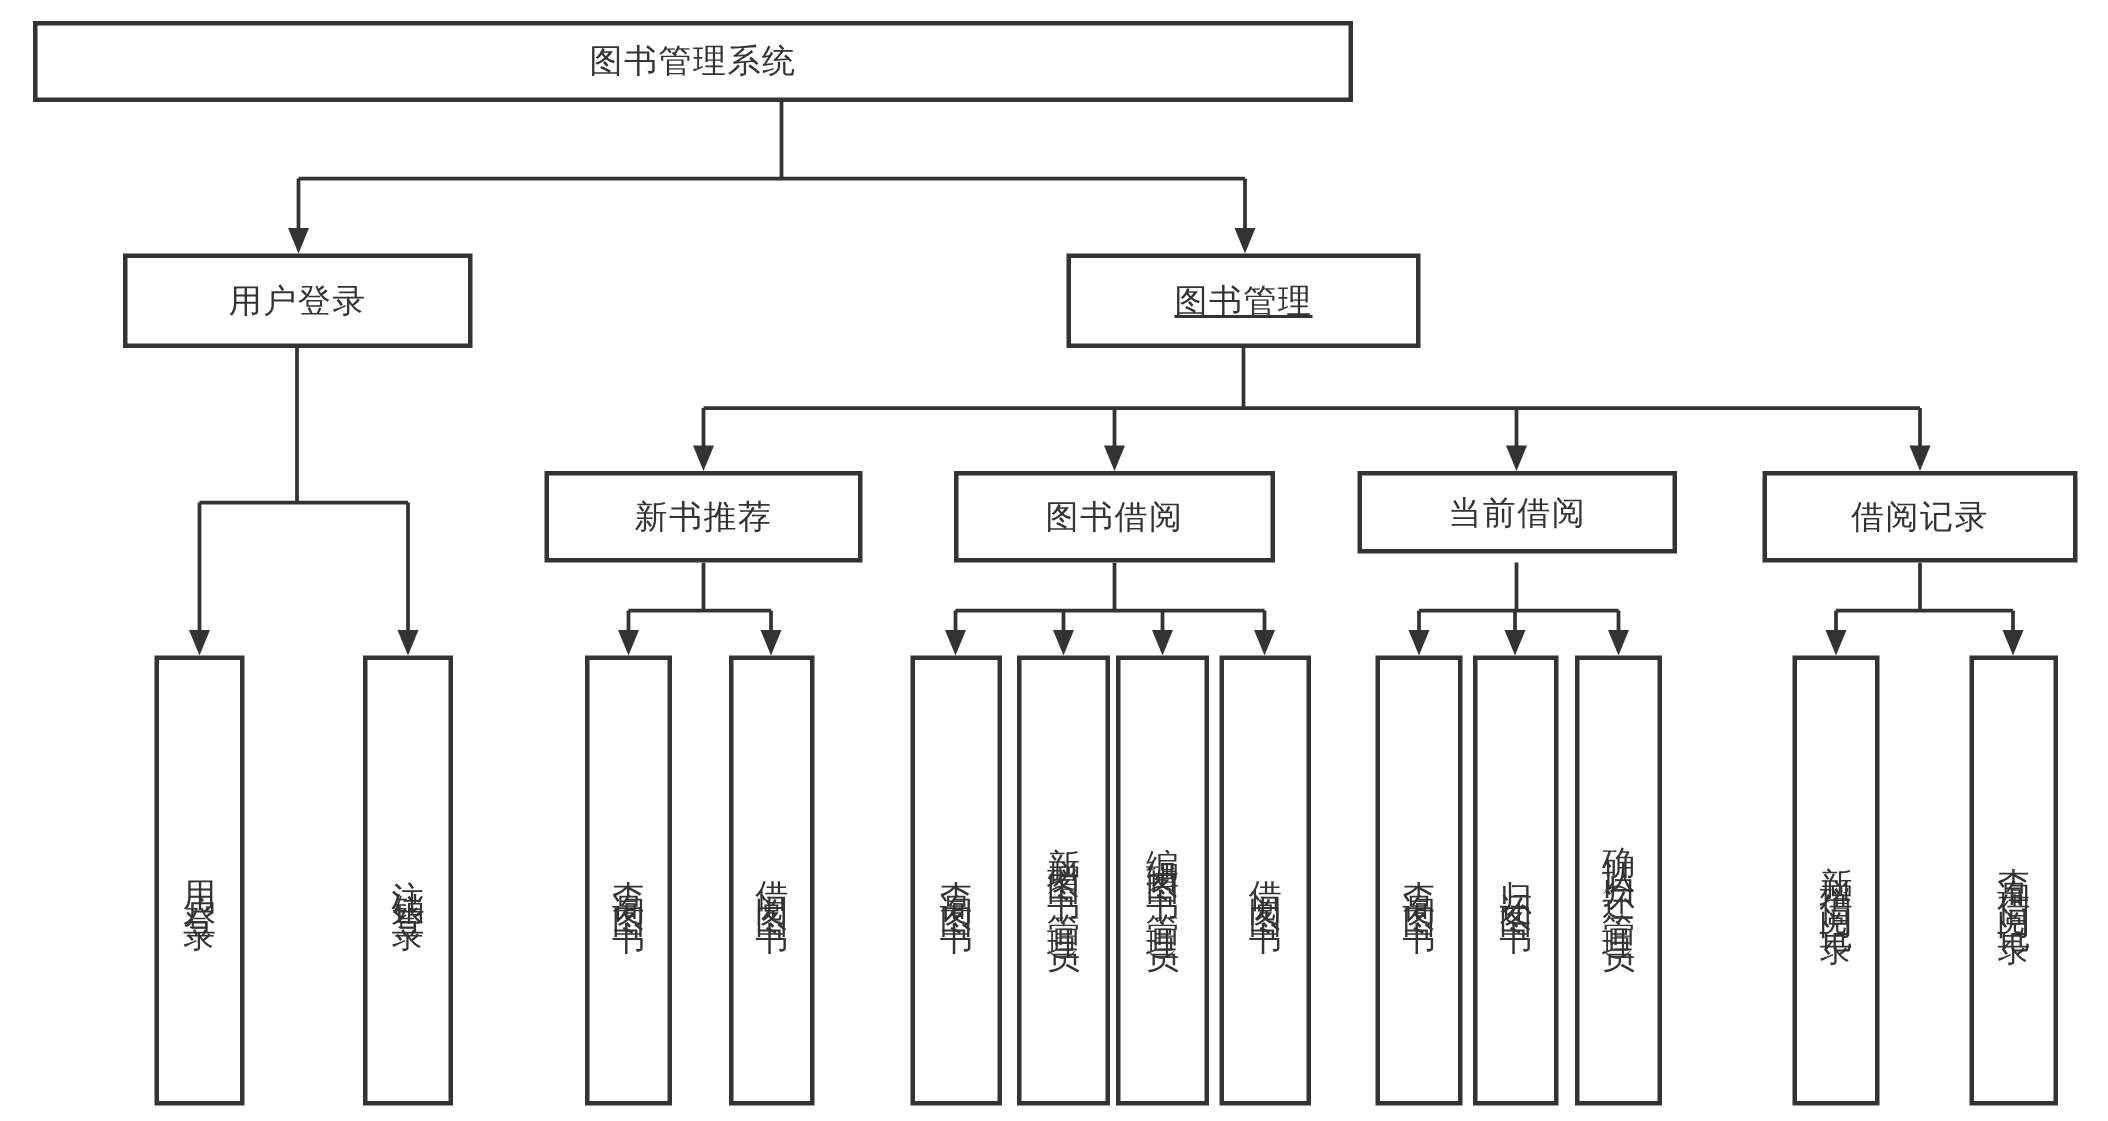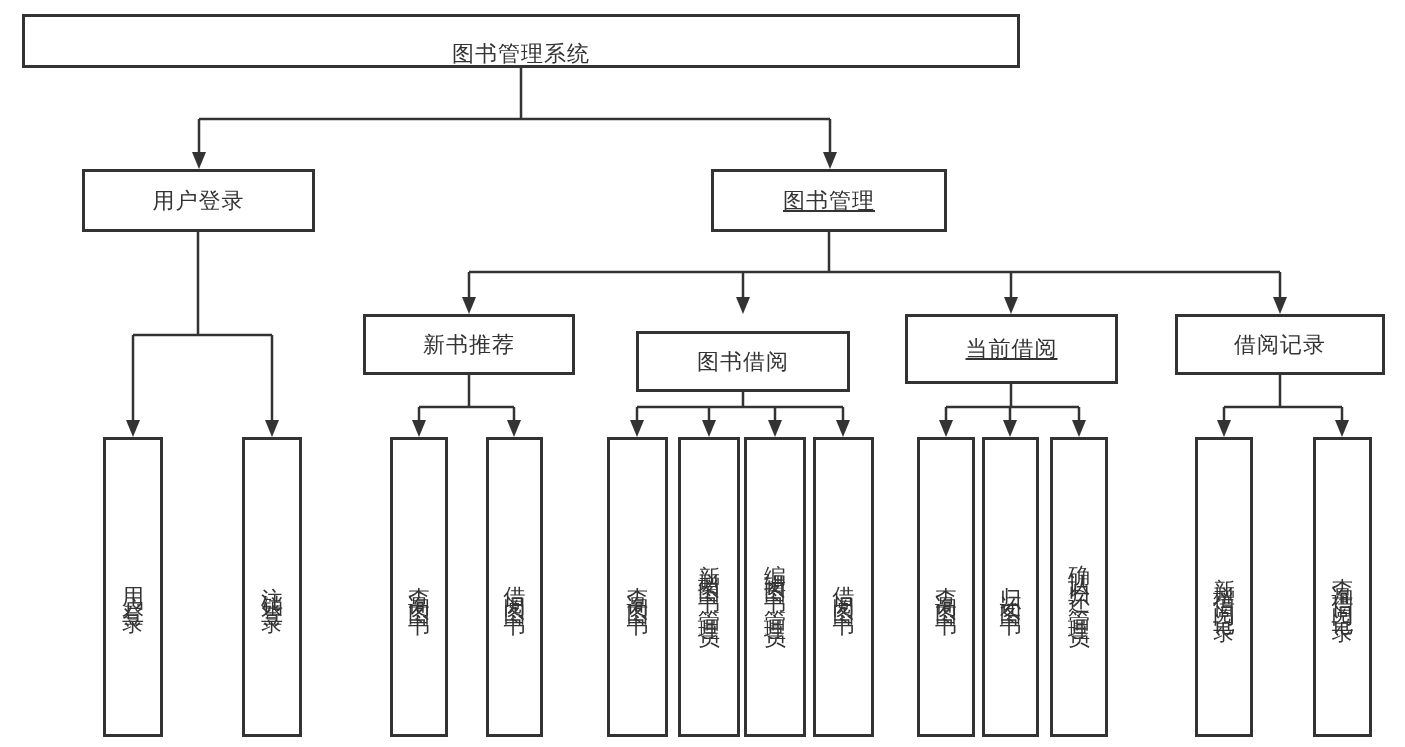--- a/index.html
+++ b/index.html
@@ -64,38 +64,38 @@
       <polygon points="775,437 768,420 782,420"></polygon>
       <polygon points="843,437 836,420 850,420"></polygon>
       <polygon points="946,437 939,420 953,420"></polygon>
       <polygon points="1010,437 1003,420 1017,420"></polygon>
       <polygon points="1079,437 1072,420 1086,420"></polygon>
       <polygon points="1224,437 1217,420 1231,420"></polygon>
       <polygon points="1342,437 1335,420 1349,420"></polygon>
     </g>
   </svg>
 
-  <div class="hbox" style="left:22px;top:14px;width:998px;height:54px;align-items:flex-end;">
+  <div class="hbox" style="left:22px;top:14px;width:880px;height:54px;">
     <span>图书管理系统</span>
   </div>
 
   <div class="hbox" style="left:82px;top:169px;width:233px;height:63px;">
     <span>用户登录</span>
   </div>
   <div class="hbox" style="left:711px;top:169px;width:236px;height:63px;text-decoration:underline;">
     <span>图书管理</span>
   </div>
 
   <div class="hbox" style="left:363px;top:314px;width:212px;height:61px;text-align:center;">
     <span>新书推荐</span>
   </div>
-  <div class="hbox" style="left:636px;top:314px;width:214px;height:61px;margin-top:17px;">
+  <div class="hbox" style="left:636px;top:314px;width:214px;height:61px;">
     <span>图书借阅</span>
   </div>
-  <div class="hbox" style="left:905px;top:314px;width:213px;height:70px;text-decoration:underline;">
+  <div class="hbox" style="left:905px;top:314px;width:213px;height:55px;">
     <span>当前借阅</span>
   </div>
   <div class="hbox" style="left:1175px;top:314px;width:210px;height:61px;">
     <span>借阅记录</span>
   </div>
 
   <div class="vbox" style="left:103px;width:60px;">
     <span>用户登录</span>
   </div>
   <div class="vbox" style="left:242px;width:60px;">

